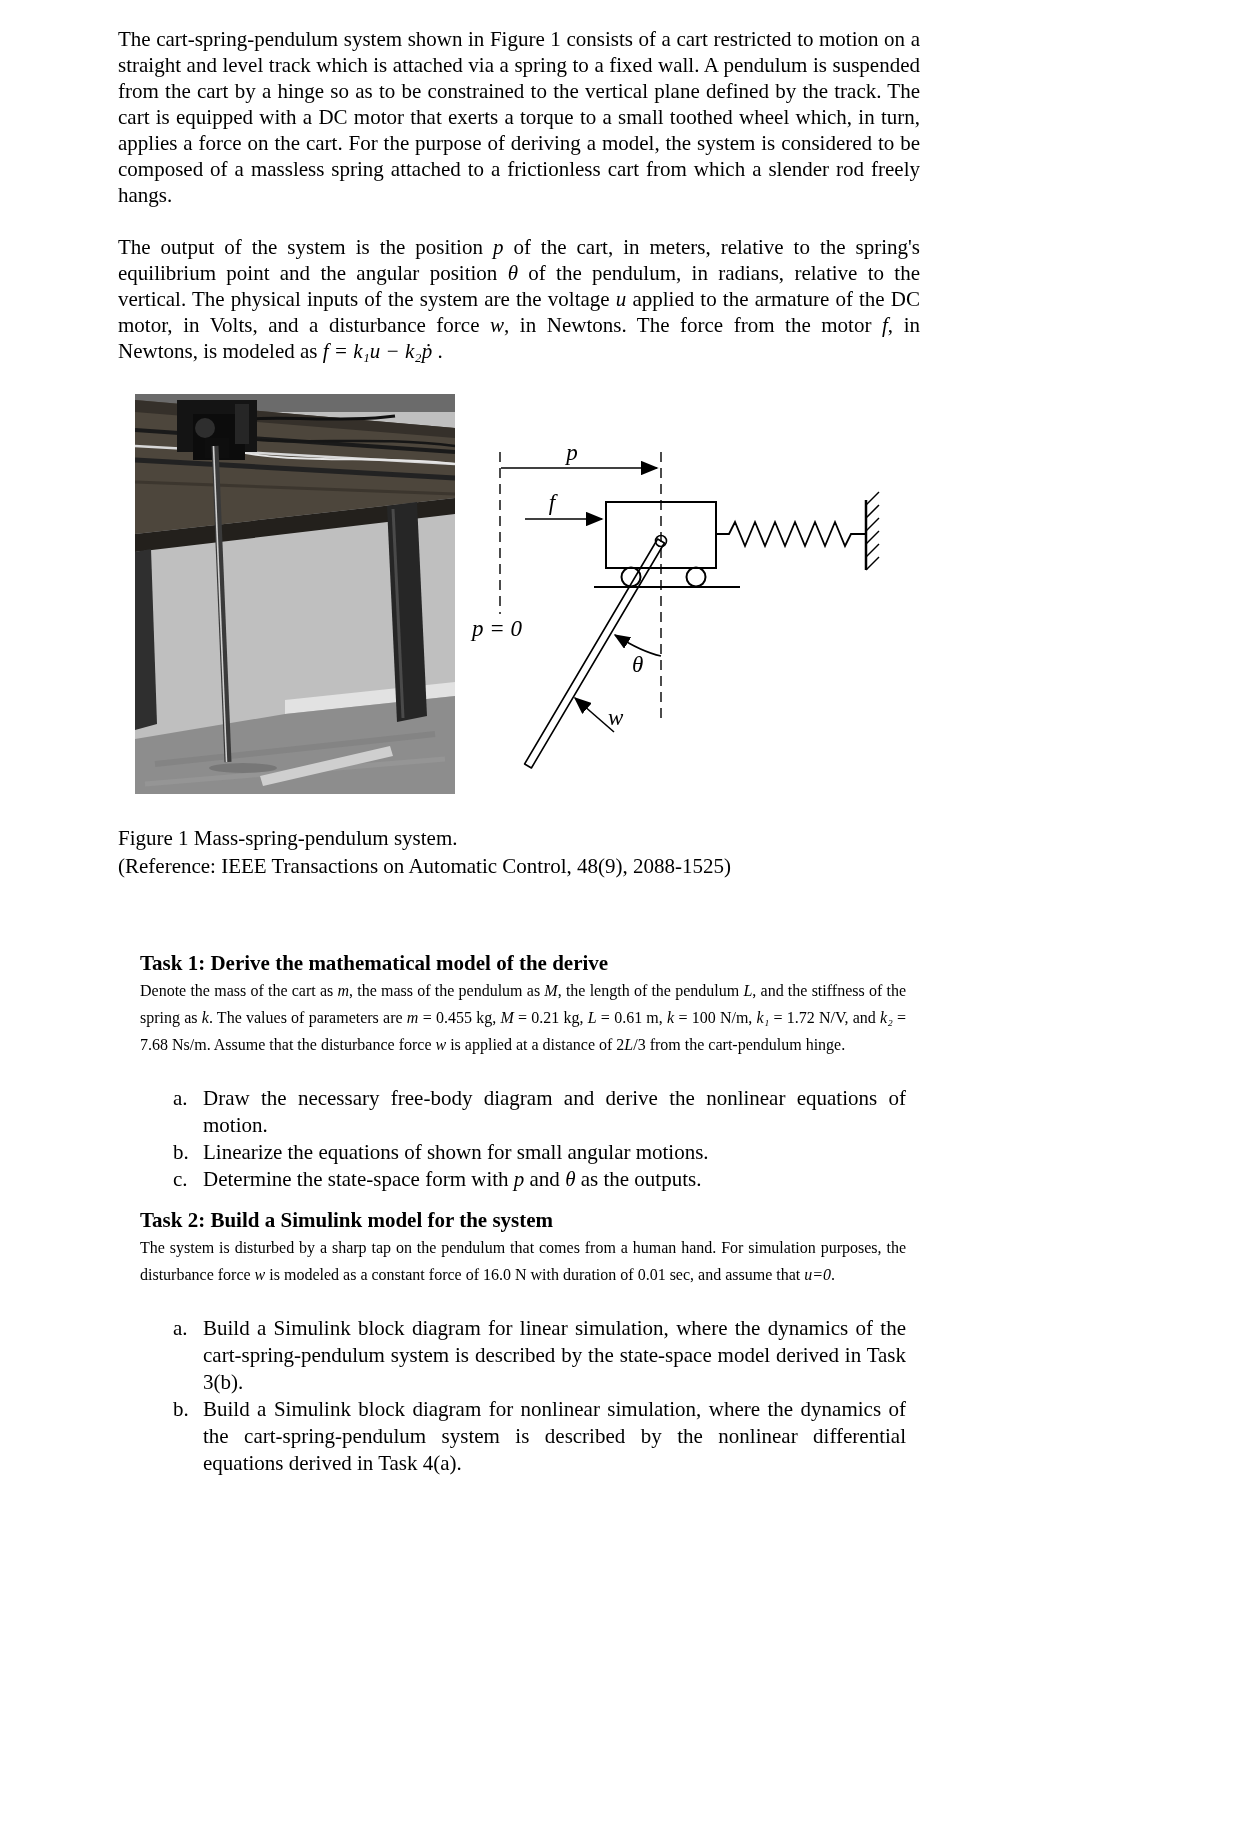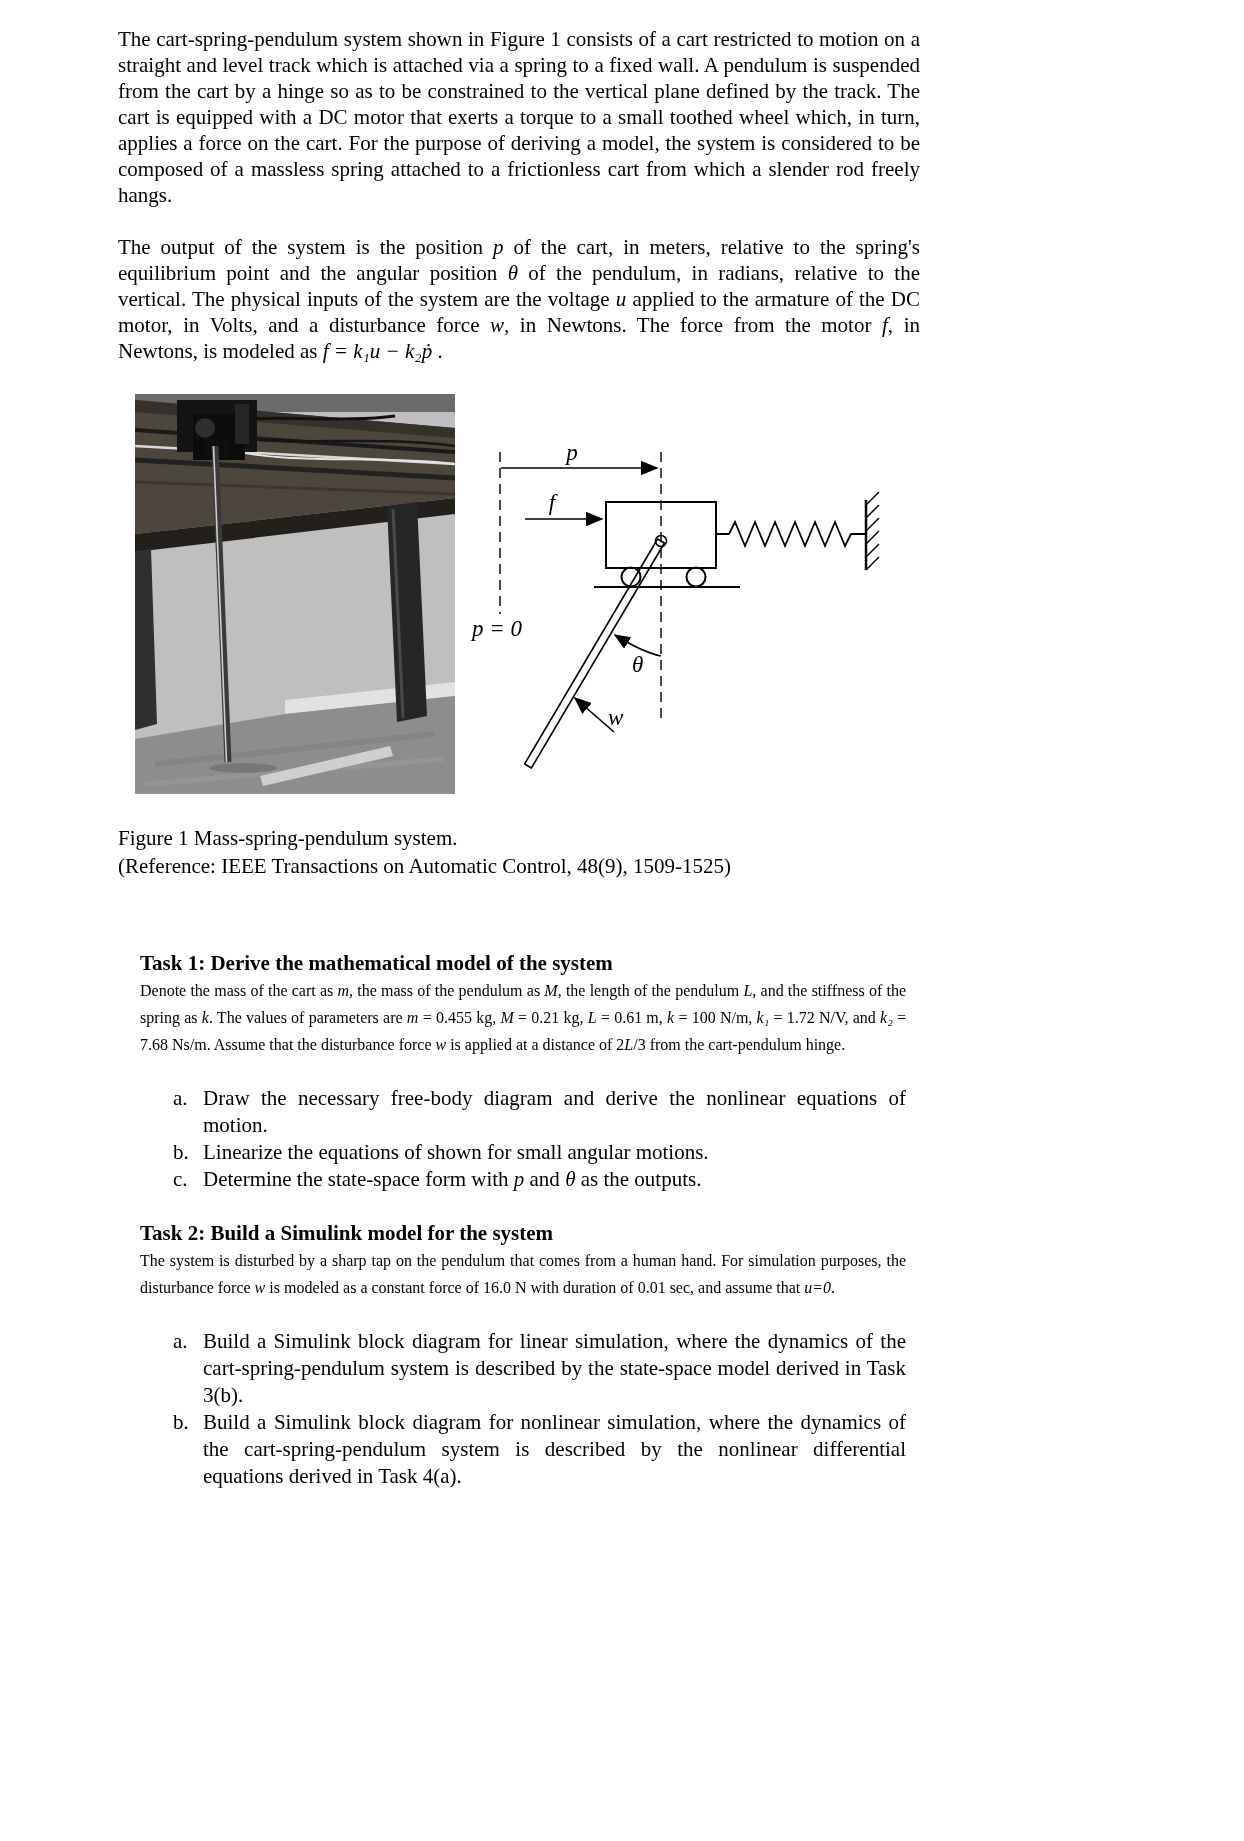--- a/index.html
+++ b/index.html
@@ -18,21 +18,21 @@
   .var { font-style: italic; }
   
   .figure-area { position: relative; height: 402px; margin-top: 30px; }
   .photo-wrap { position: absolute; left: 17px; top: 0; width: 320px; height: 400px; }
   .diagram-wrap { position: absolute; left: 350px; top: 52px; width: 452px; height: 342px; }
   svg { display: block; }
   .caption { text-align: left; font-size: 21px; line-height: 28px; margin-top: 28px; }
   
   .tasks { margin-top: 70px; margin-left: 22px; width: 766px; }
   .task { margin: 0; }
-  .task + .task { margin-top: 27px; }
+  .task + .task { margin-top: 14px; }
   .task-heading { font-weight: bold; font-size: 21px; line-height: 27px; margin: 0; }
   .task-body { font-size: 16px; line-height: 27px; text-align: justify; margin: 0; }
   .task-list { margin-top: 27px; }
   .list-item { display: flex; font-size: 21px; line-height: 27px; }
   .li-marker { flex: none; width: 30px; margin-left: 33px; }
   .li-text { flex: 1; text-align: justify; }
   
   .math-label {
     font-family: "Liberation Serif", "DejaVu Serif", serif;
     font-style: italic; font-size: 23px; fill: #000;
@@ -130,27 +130,27 @@
           <text x="84" y="64" text-anchor="middle" class="math-label">f</text>
           <text x="4" y="190" class="math-label">p = 0</text>
           <text x="164" y="226" class="math-label">θ</text>
           <text x="140" y="279" class="math-label">w</text>
         </svg>
       </div>
     </div>
 
     <div class="caption">
       <div>Figure 1 Mass-spring-pendulum system.</div>
-      <div>(Reference: IEEE Transactions on Automatic Control, 48(9), 1509-1525)</div>
+      <div>(Reference: IEEE Transactions on Automatic Control, 48(9), 2088-1525)</div>
     </div>
 
     <div class="tasks">
 
       <div class="task">
-        <p class="task-heading">Task 1: Derive the mathematical model of the system</p>
+        <p class="task-heading">Task 1: Derive the mathematical model of the derive</p>
         <p class="task-body">Denote the mass of the cart as <span class="var">m</span>, the mass of the pendulum as <span class="var">M</span>, the length of the pendulum <span class="var">L</span>, and the stiffness of the spring as <span class="var">k</span>. The values of parameters are <span class="var">m</span> = 0.455 kg, <span class="var">M</span> = 0.21 kg, <span class="var">L</span> = 0.61 m, <span class="var">k</span> = 100 N/m, <span class="var">k₁</span> = 1.72 N/V, and <span class="var">k₂</span> = 7.68 Ns/m. Assume that the disturbance force <span class="var">w</span> is applied at a distance of 2<span class="var">L</span>/3 from the cart-pendulum hinge.</p>
         <div class="task-list">
           <div class="list-item">
             <span class="li-marker">a.</span>
             <span class="li-text">Draw the necessary free-body diagram and derive the nonlinear equations of motion.</span>
           </div>
           <div class="list-item">
             <span class="li-marker">b.</span>
             <span class="li-text">Linearize the equations of shown for small angular motions.</span>
           </div>

